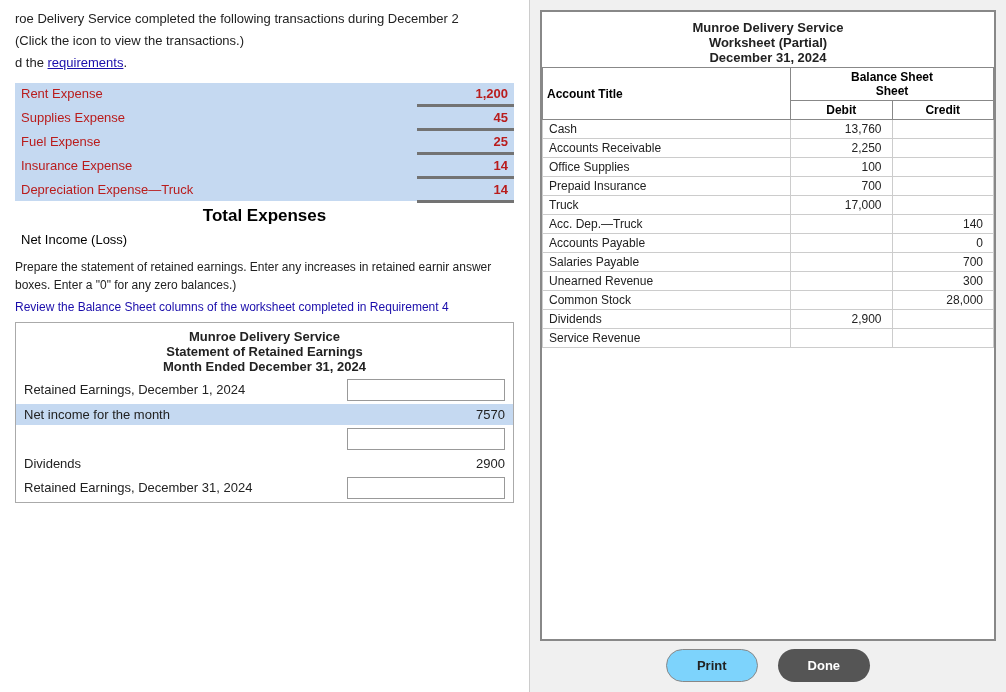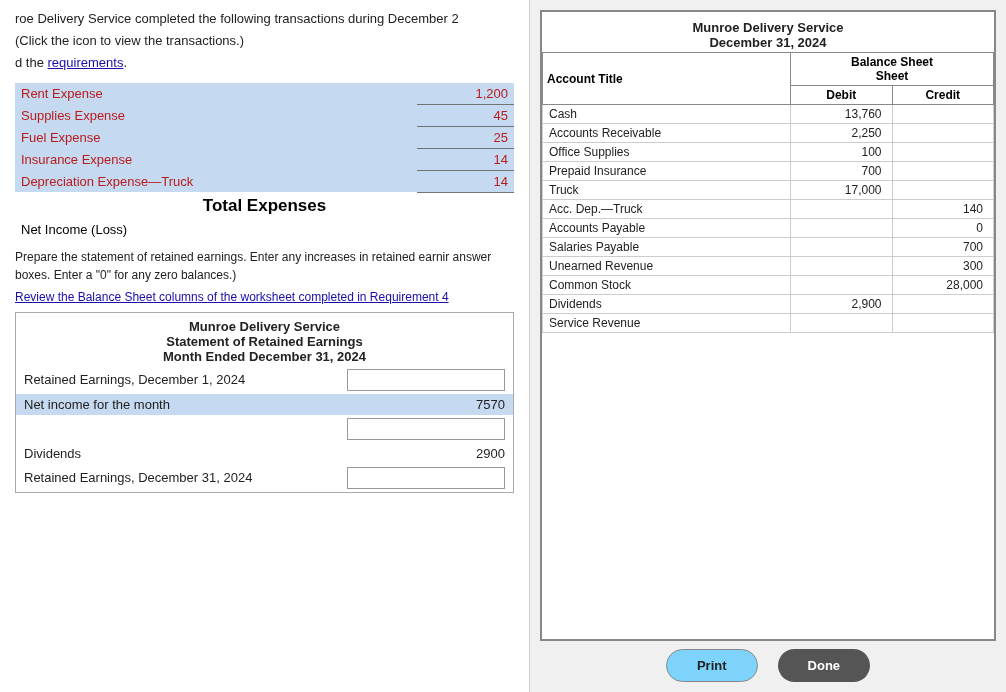--- a/index.html
+++ b/index.html
@@ -47,21 +47,22 @@
     }
 
     .expense-row td {
       padding: 3px 6px;
       font-size: 13px;
       color: #b91c1c;
     }
 
     .expense-row td:last-child {
       text-align: right;
-      border-bottom: 1px solid #737373;
+      border-bottom: 3px solid #737373;
+      font-weight: bold;
     }
 
     .total-row td {
       padding: 3px 6px;
       font-size: 17px;
       font-weight: bold;
       text-align: center;
     }
 
     .net-income-row td {
@@ -71,21 +72,20 @@
 
     .section-text {
       font-size: 12px;
       color: #222;
       margin: 8px 0 6px 0;
       line-height: 1.5;
     }
 
     .review-link {
       color: #1a0dab;
-      text-decoration: underline;
       cursor: pointer;
       font-size: 12px;
       display: block;
       margin-bottom: 8px;
     }
 
     
     .statement-box {
       border: 1px solid #aaa;
       width: 100%;
@@ -315,20 +315,21 @@
     </table>
   </div>
 
 </div>
 
 <div class="right-panel">
 
   <div class="worksheet-box">
     <div class="worksheet-title">
       <div>Munroe Delivery Service</div>
+      <div>Worksheet (Partial)</div>
       <div>December 31, 2024</div>
     </div>
 
     <table class="ws-table">
       <thead>
         <tr>
           <th rowspan="2" style="width:55%; text-align:left;">Account Title</th>
           <th colspan="2" class="balance-sheet-header">
             <div>Balance Sheet</div>
             <div>Sheet</div>

